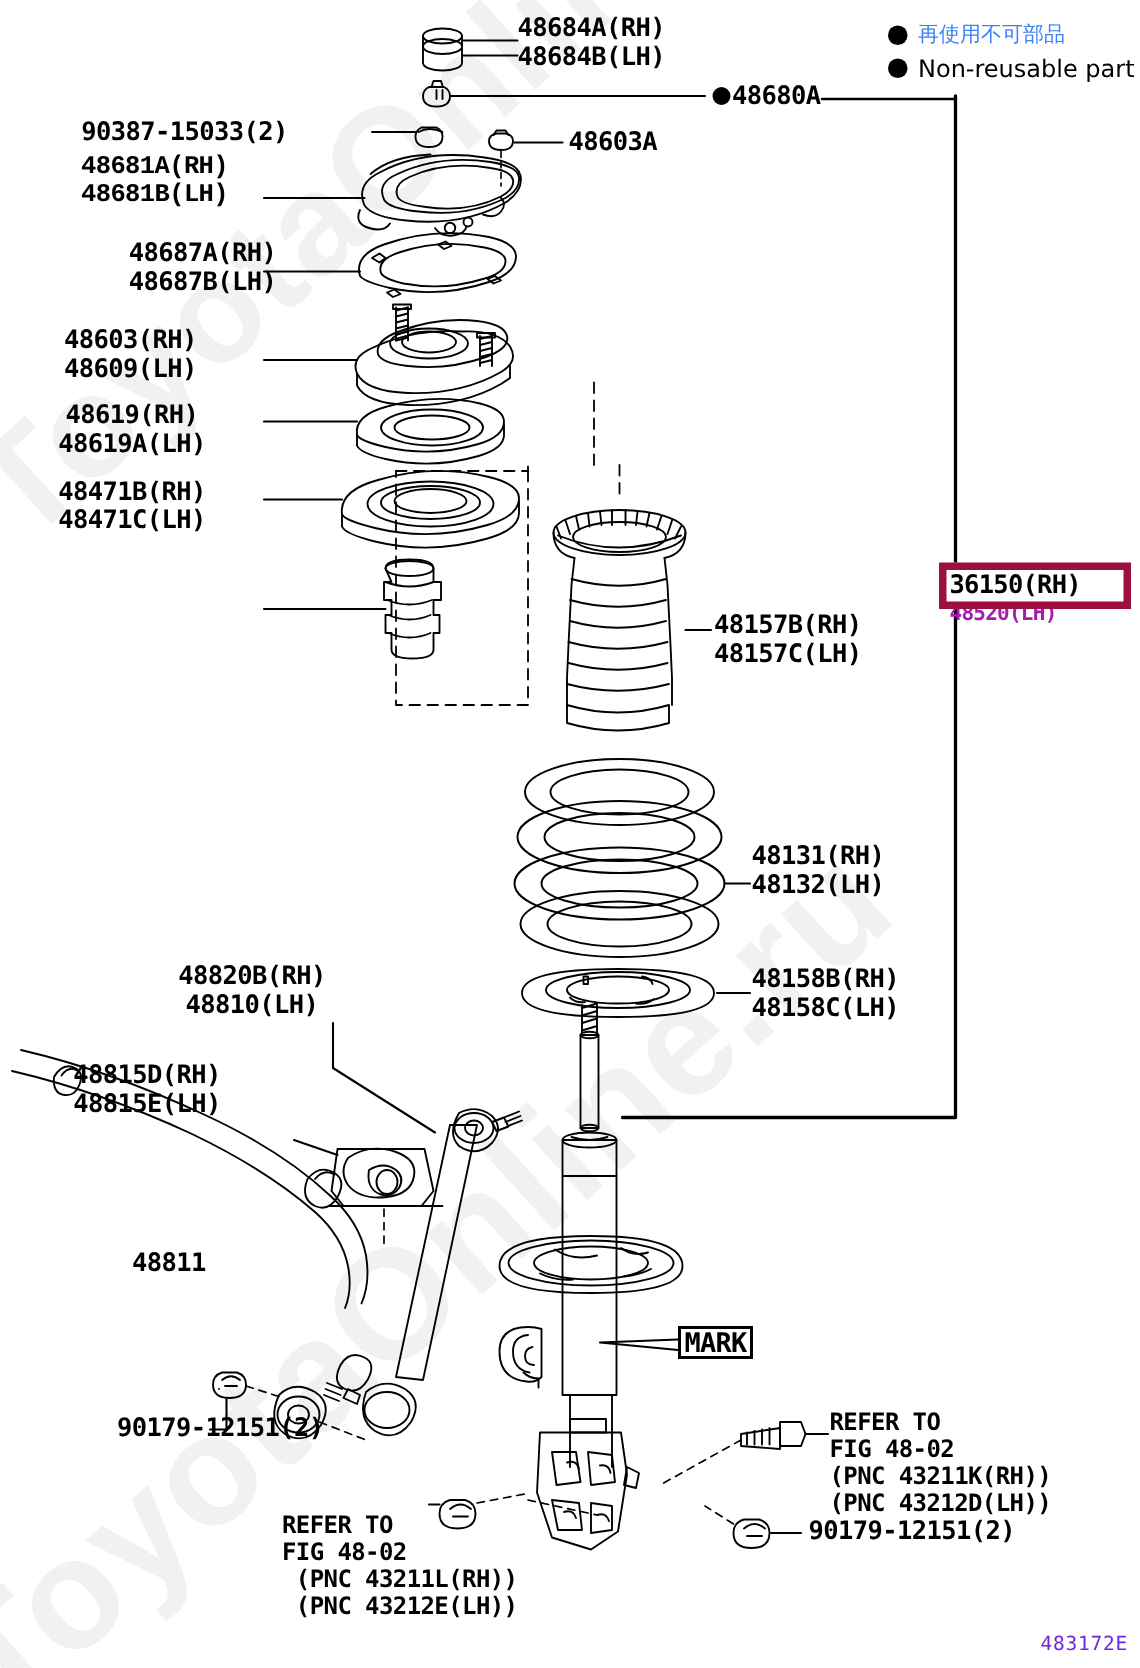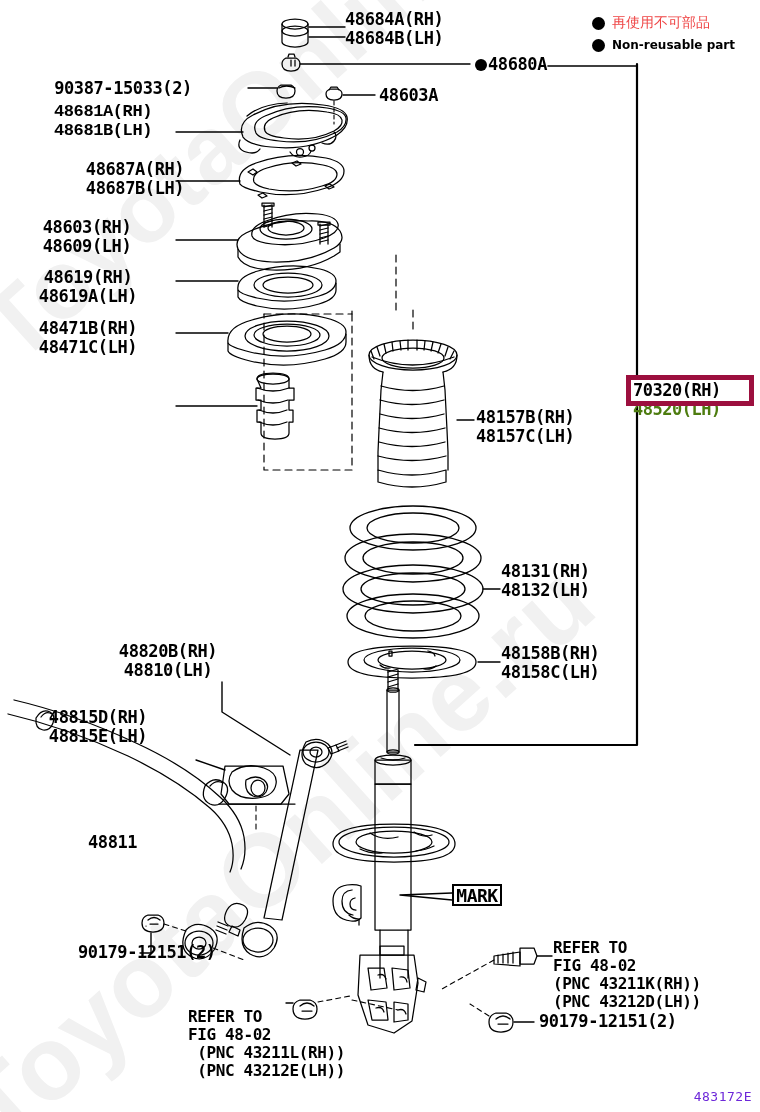--- a/index.html
+++ b/index.html
@@ -52,25 +52,25 @@
   .small{font-size:16px;line-height:18px;}
 
   
   #legend{position:absolute;z-index:4;left:592px;top:12px;}
   #legend .row{display:flex;align-items:center;gap:7px;height:22px;}
   #legend .dot{
     width:13px;height:13px;border-radius:50%;background:#000;flex:0 0 auto;
   }
   #legend .jp{
     font-family:"DejaVu Sans","Liberation Sans",sans-serif;
-    font-size:14px;font-weight:500;color:#ef4444;white-space:nowrap;
+    font-size:14px;font-weight:500;color:#3b82f6;white-space:nowrap;
   }
   #legend .en{
     font-family:"DejaVu Sans","Liberation Sans",sans-serif;
-    font-size:12px;font-weight:700;color:#000;white-space:nowrap;
+    font-size:16px;font-weight:400;color:#000;white-space:nowrap;
   }
 
   
   .inline-dot{
     display:inline-block;width:12px;height:12px;border-radius:50%;
     background:#000;vertical-align:-1px;margin-right:1px;
   }
 
   
   #hl-box{
@@ -82,21 +82,21 @@
   }
   #hl-text{
     position:absolute;z-index:7;left:633px;top:380px;
     font-family:"DejaVu Sans Mono","Liberation Mono",monospace;
     font-weight:700;font-size:17px;line-height:21px;color:#000;
     white-space:pre;letter-spacing:-0.5px;
   }
   #hl-sub{
     position:absolute;z-index:3;left:633px;top:399px;
     font-family:"DejaVu Sans Mono","Liberation Mono",monospace;
-    font-weight:700;font-size:17px;line-height:21px;color:#4d7c0f;
+    font-weight:700;font-size:14px;line-height:21px;color:#a21caf;
     white-space:pre;letter-spacing:-0.5px;
   }
 
   
   #mark-box{
     position:absolute;z-index:5;left:452px;top:884px;
     width:50px;height:22px;border:2.5px solid #000;background:#fff;
     box-sizing:border-box;
     display:flex;align-items:center;justify-content:center;
   }
@@ -402,21 +402,21 @@
 
   <div class="lbl small" style="left:553px;top:939px;">REFER TO
 FIG 48-02
 (PNC 43211K(RH))
 (PNC 43212D(LH))</div>
 
   <div class="lbl" style="left:539px;top:1012px;">90179-12151(2)</div>
 
   <div id="hl-sub">48520(LH)</div>
   <div id="hl-box"></div>
-  <div id="hl-text">70320(RH)</div>
+  <div id="hl-text">36150(RH)</div>
 
   <div id="mark-box">
     <span>MARK</span>
   </div>
 
   <div id="fig-id">483172E</div>
 
 </div>
 
 </body></html>

